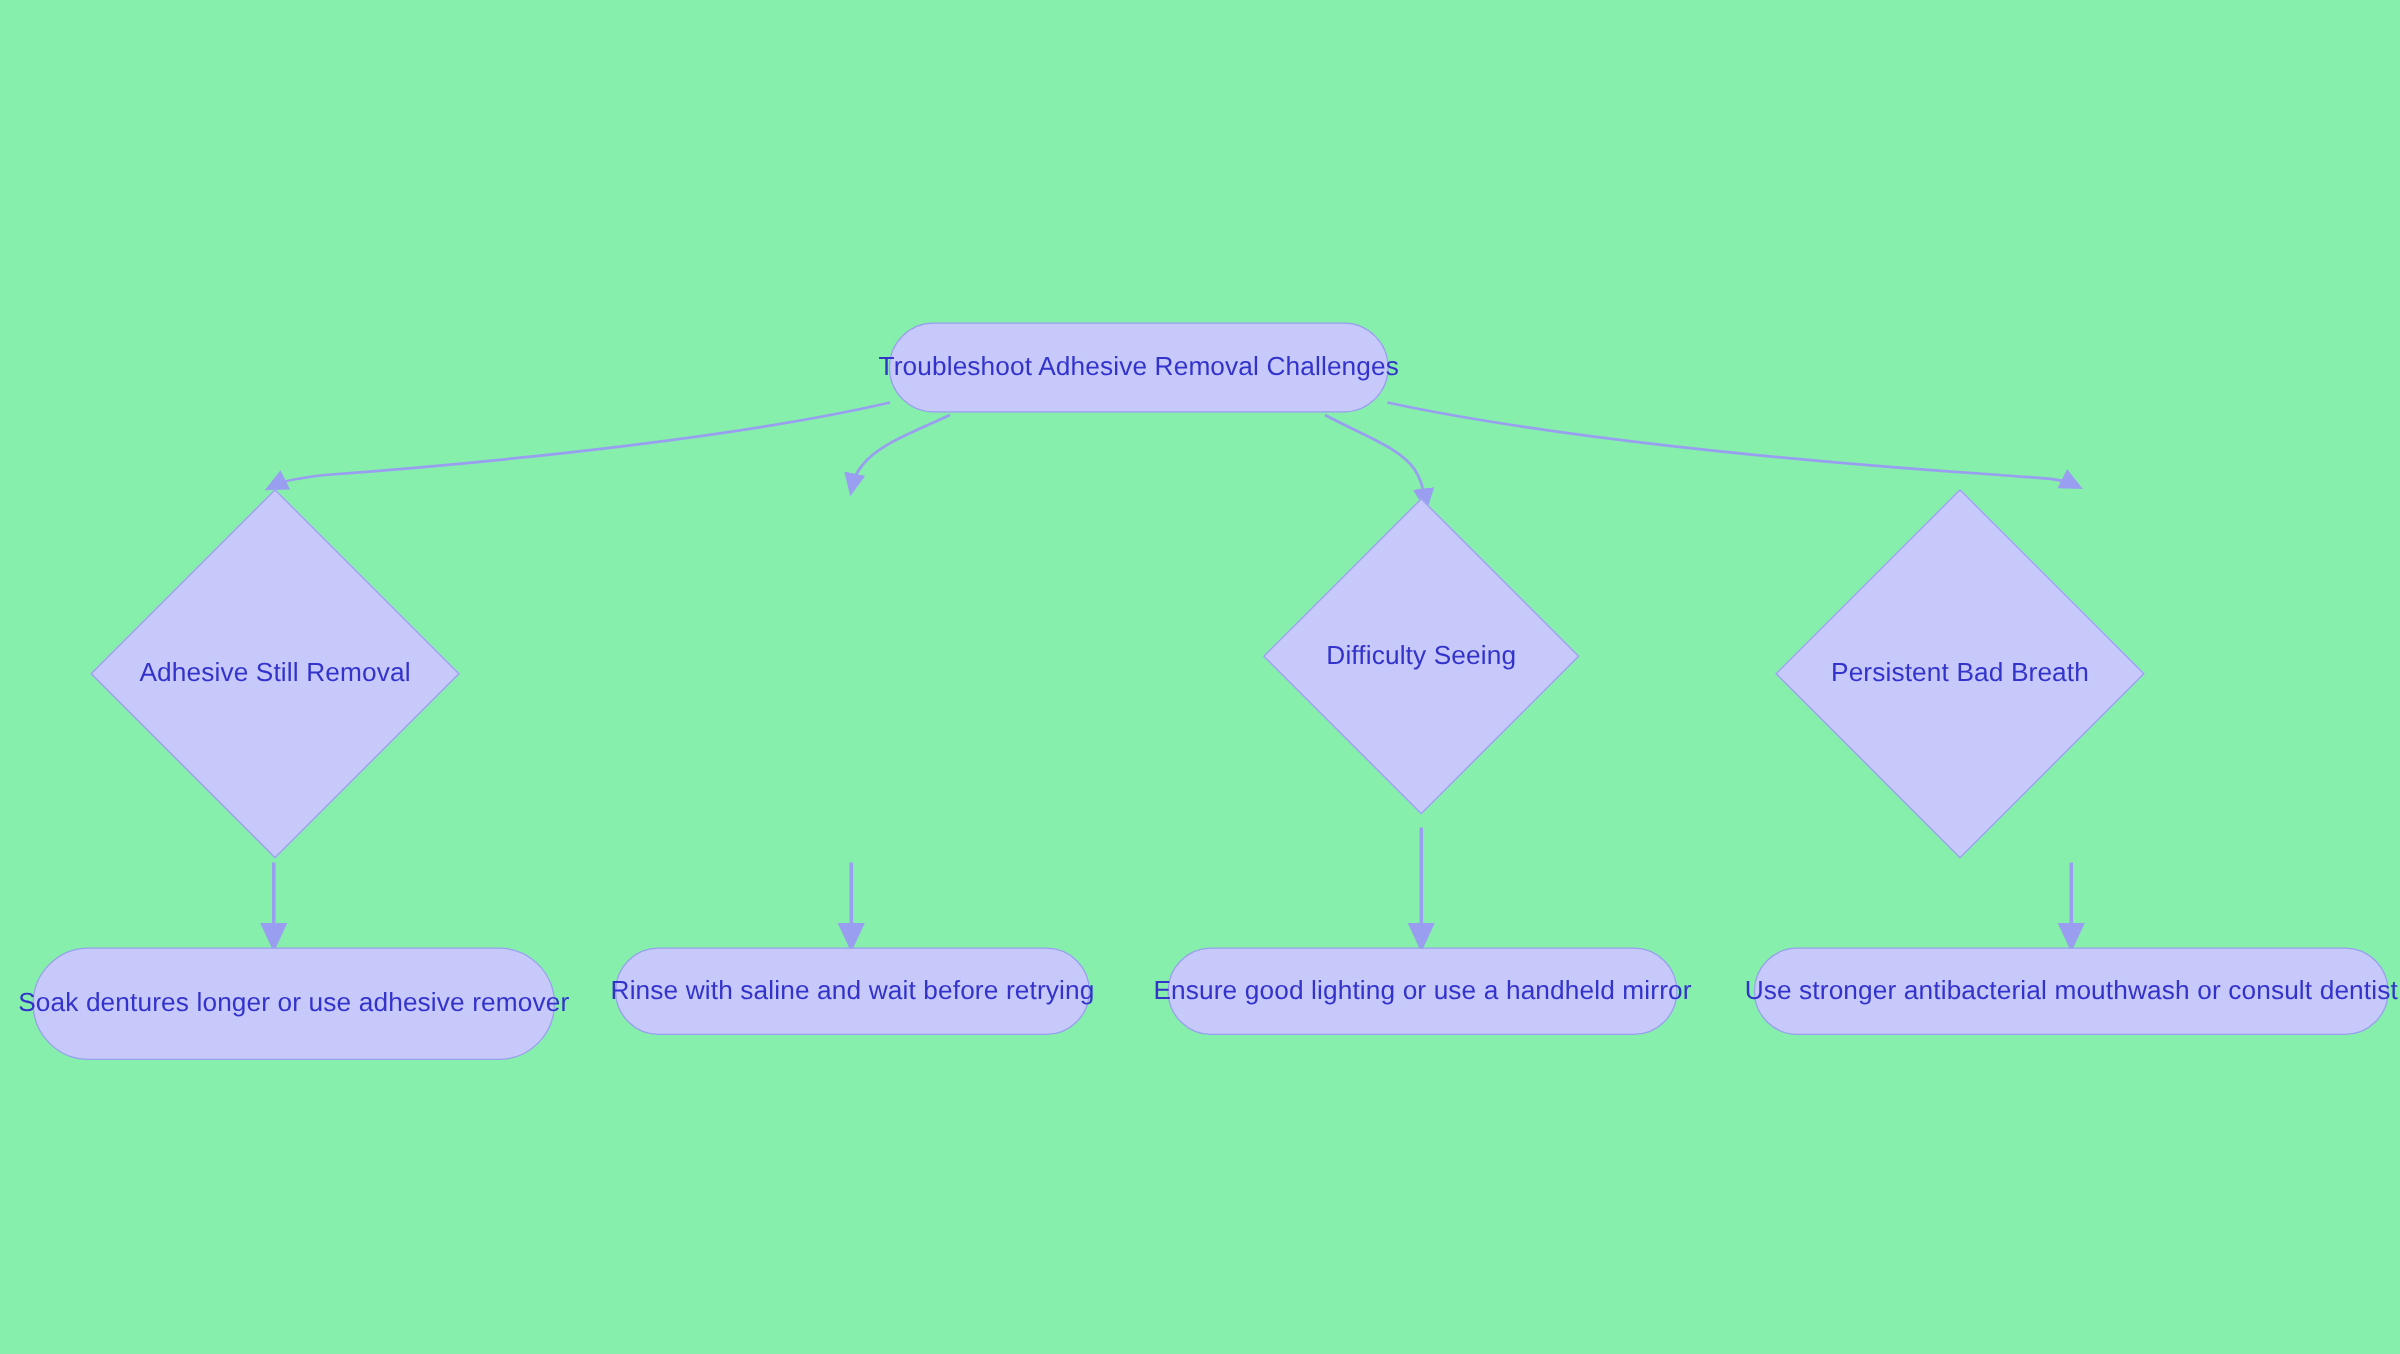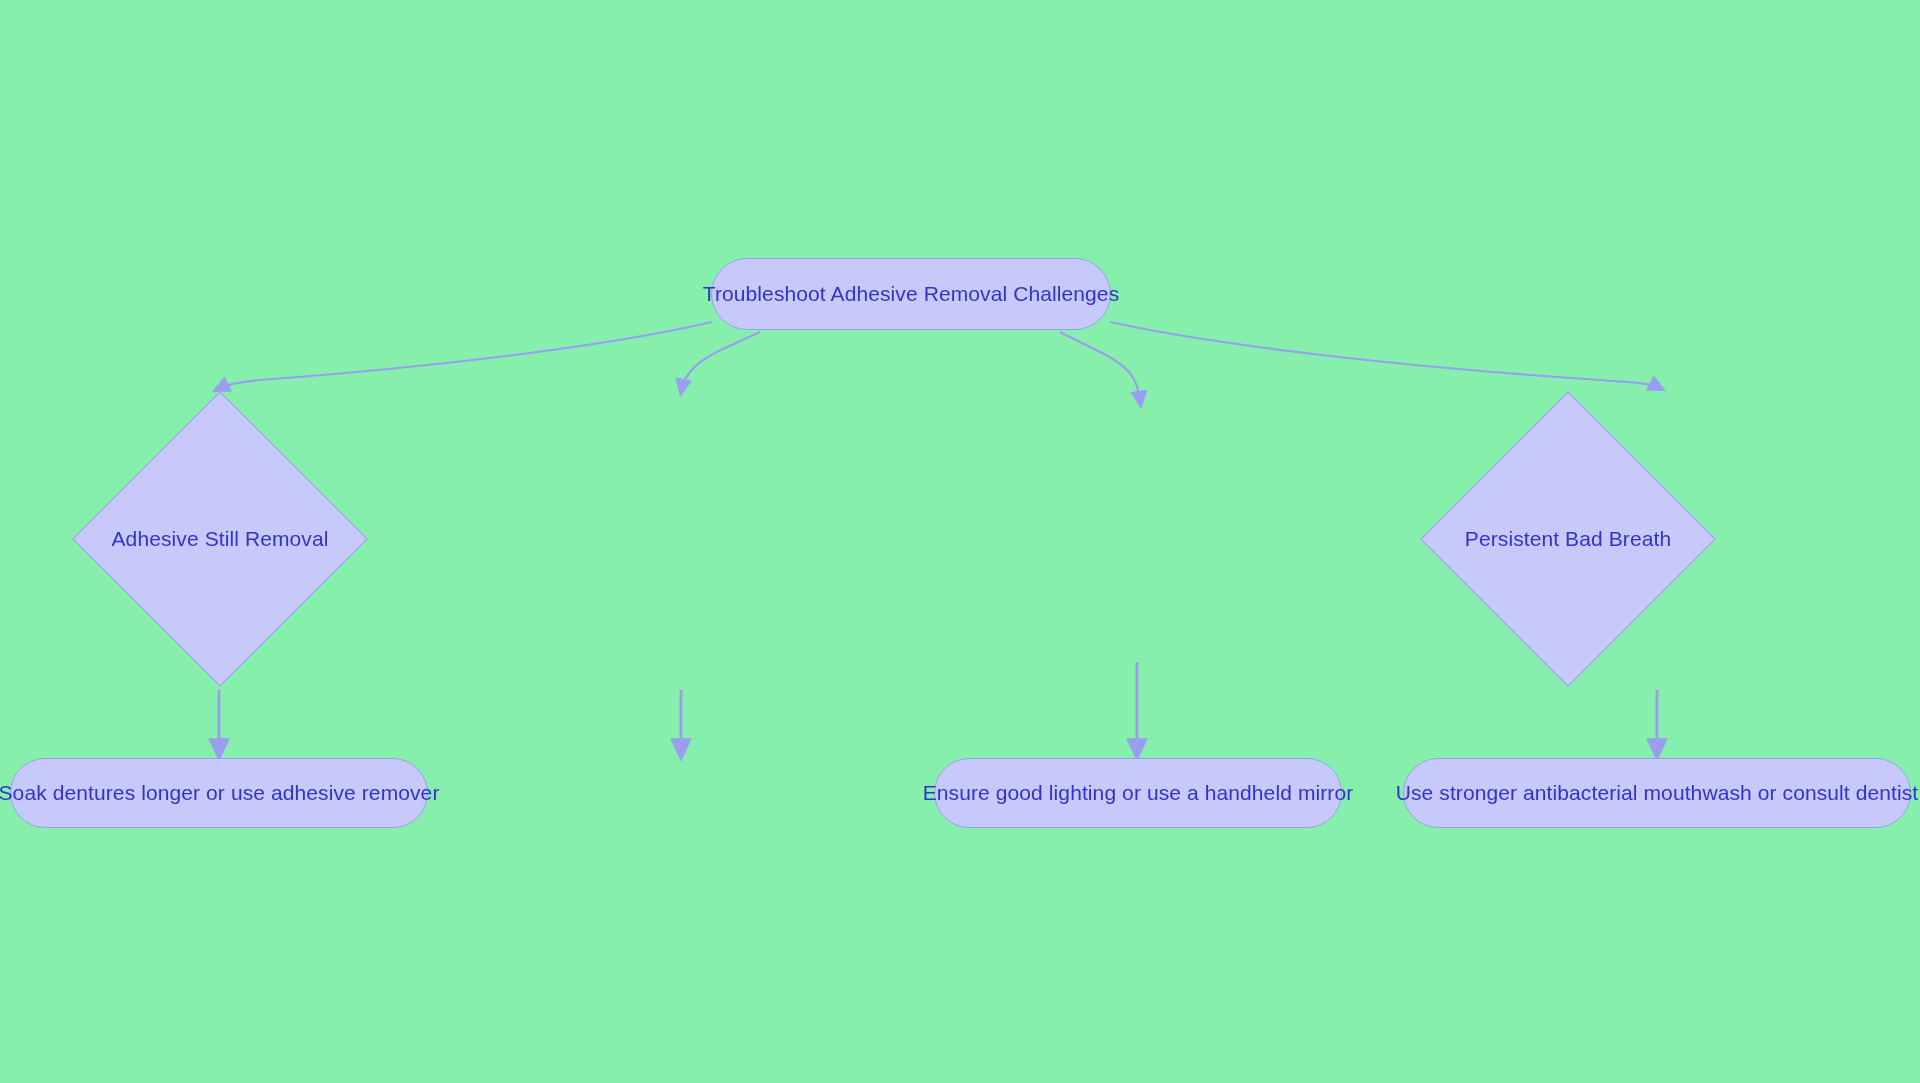--- a/index.html
+++ b/index.html
@@ -99,30 +99,37 @@
   <div class="node stadium" style="left:711px; top:258px; width:400px; height:72px;">
     <span class="node-label">Troubleshoot Adhesive Removal Challenges</span>
   </div>
 
   <div class="node diamond" style="left:74px; top:393px; width:292px; height:292px;">
     <div class="diamond-shape" style="width:207px; height:207px;"></div>
     <span class="node-label">Adhesive Still Removal</span>
   </div>
 
 
+  <div class="node diamond" style="left:1012px; top:400px; width:250px; height:250px;">
+    <div class="diamond-shape" style="width:177px; height:177px;"></div>
+    <span class="node-label">Difficulty Seeing</span>
+  </div>
 
   <div class="node diamond" style="left:1422px; top:393px; width:292px; height:292px;">
     <div class="diamond-shape" style="width:207px; height:207px;"></div>
     <span class="node-label">Persistent Bad Breath</span>
   </div>
 
-  <div class="node stadium" style="left:10px; top:758px; width:418px; height:70px;">
+  <div class="node stadium" style="left:26px; top:758px; width:418px; height:90px;">
     <span class="node-label">Soak dentures longer or use adhesive remover</span>
   </div>
 
+  <div class="node stadium" style="left:492px; top:758px; width:380px; height:70px;">
+    <span class="node-label">Rinse with saline and wait before retrying</span>
+  </div>
 
   <div class="node stadium" style="left:934px; top:758px; width:408px; height:70px;">
     <span class="node-label">Ensure good lighting or use a handheld mirror</span>
   </div>
 
   <div class="node stadium" style="left:1403px; top:758px; width:508px; height:70px;">
     <span class="node-label">Use stronger antibacterial mouthwash or consult dentist</span>
   </div>
 
 </div>

